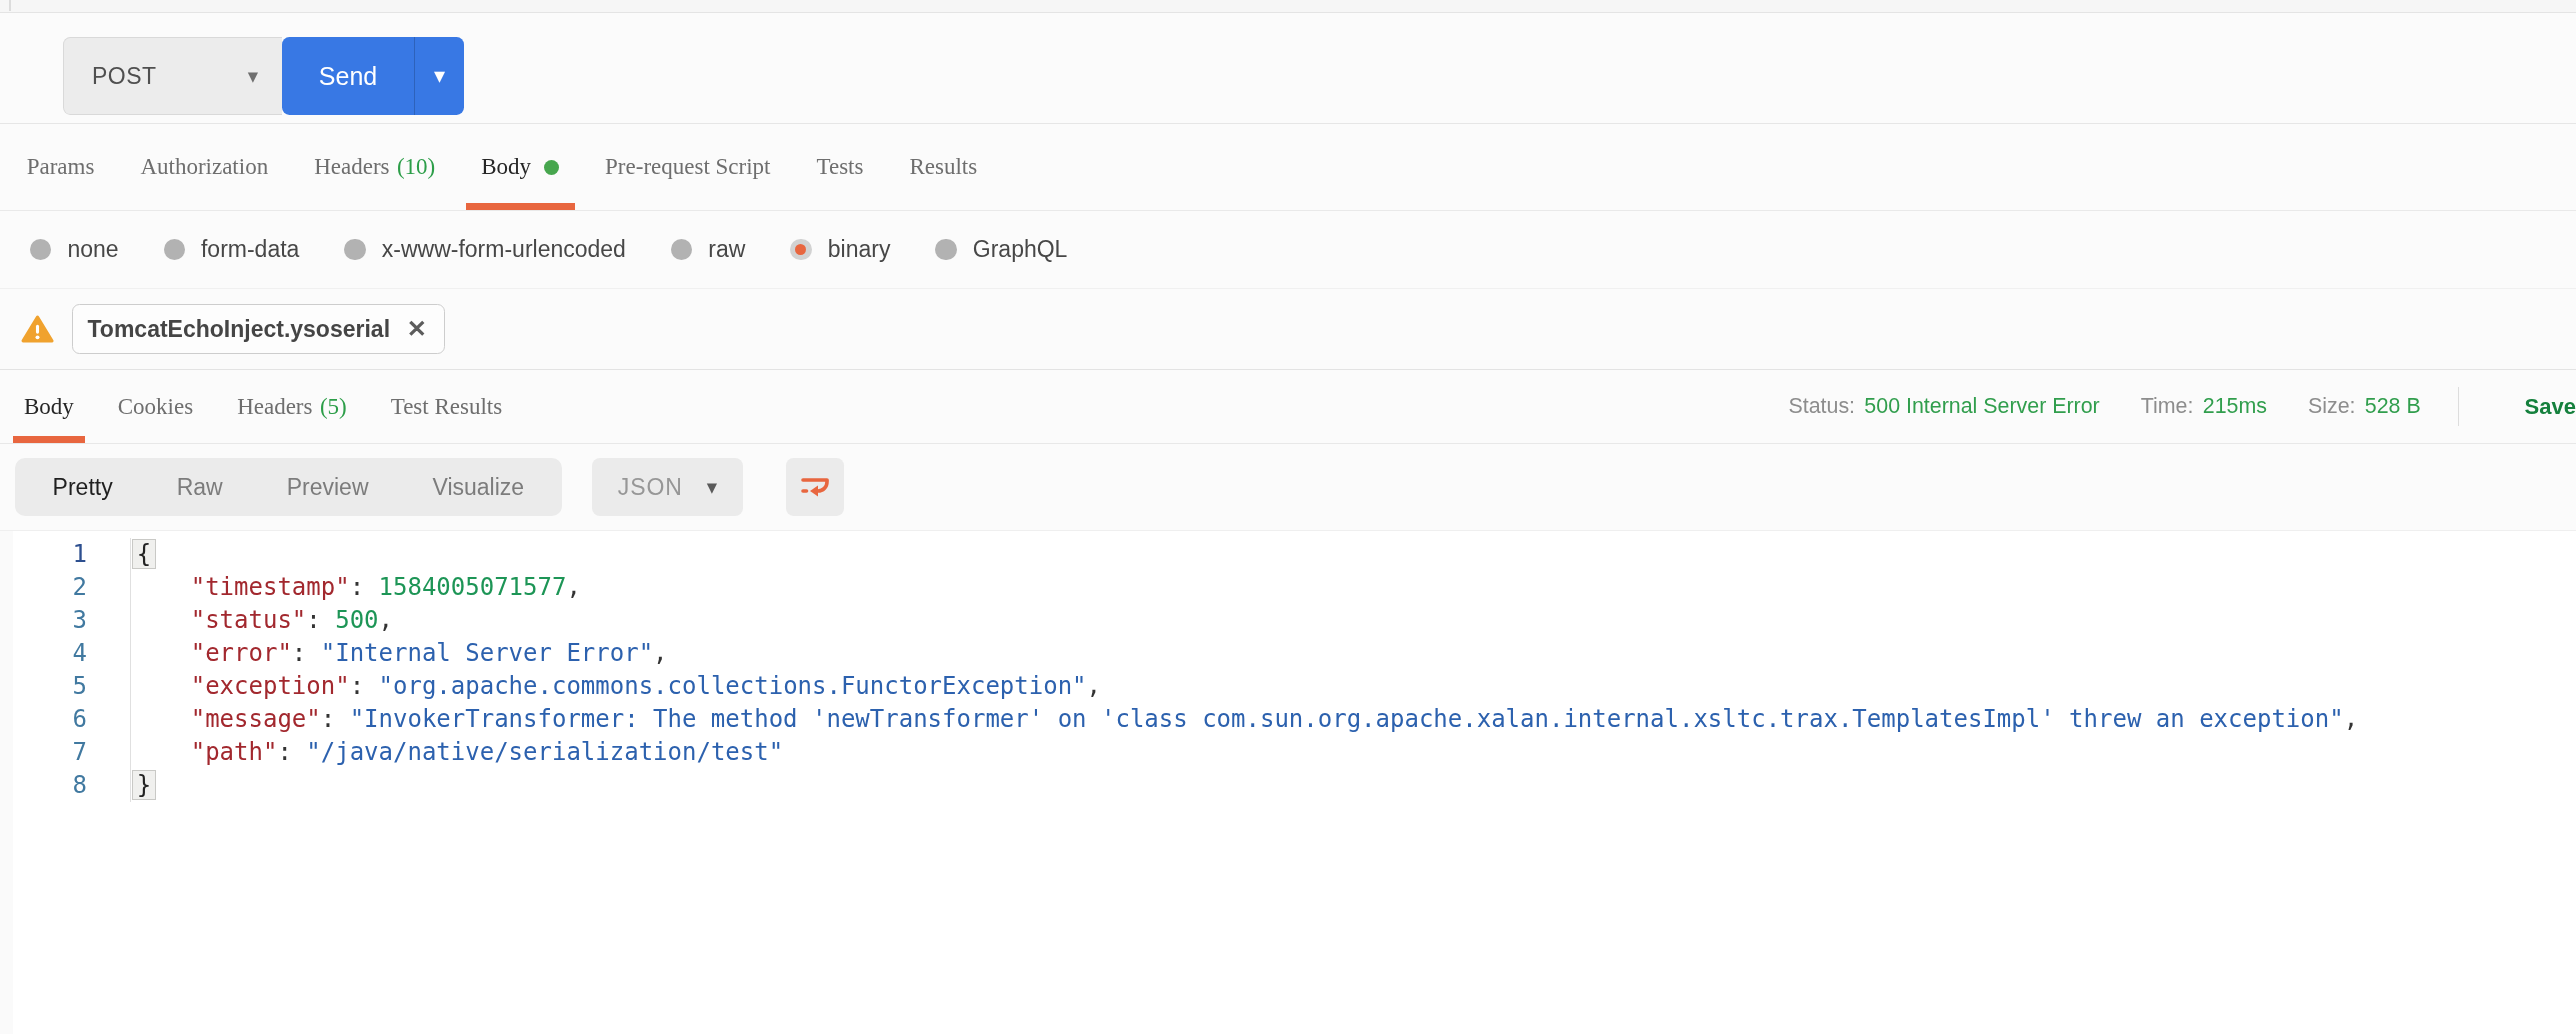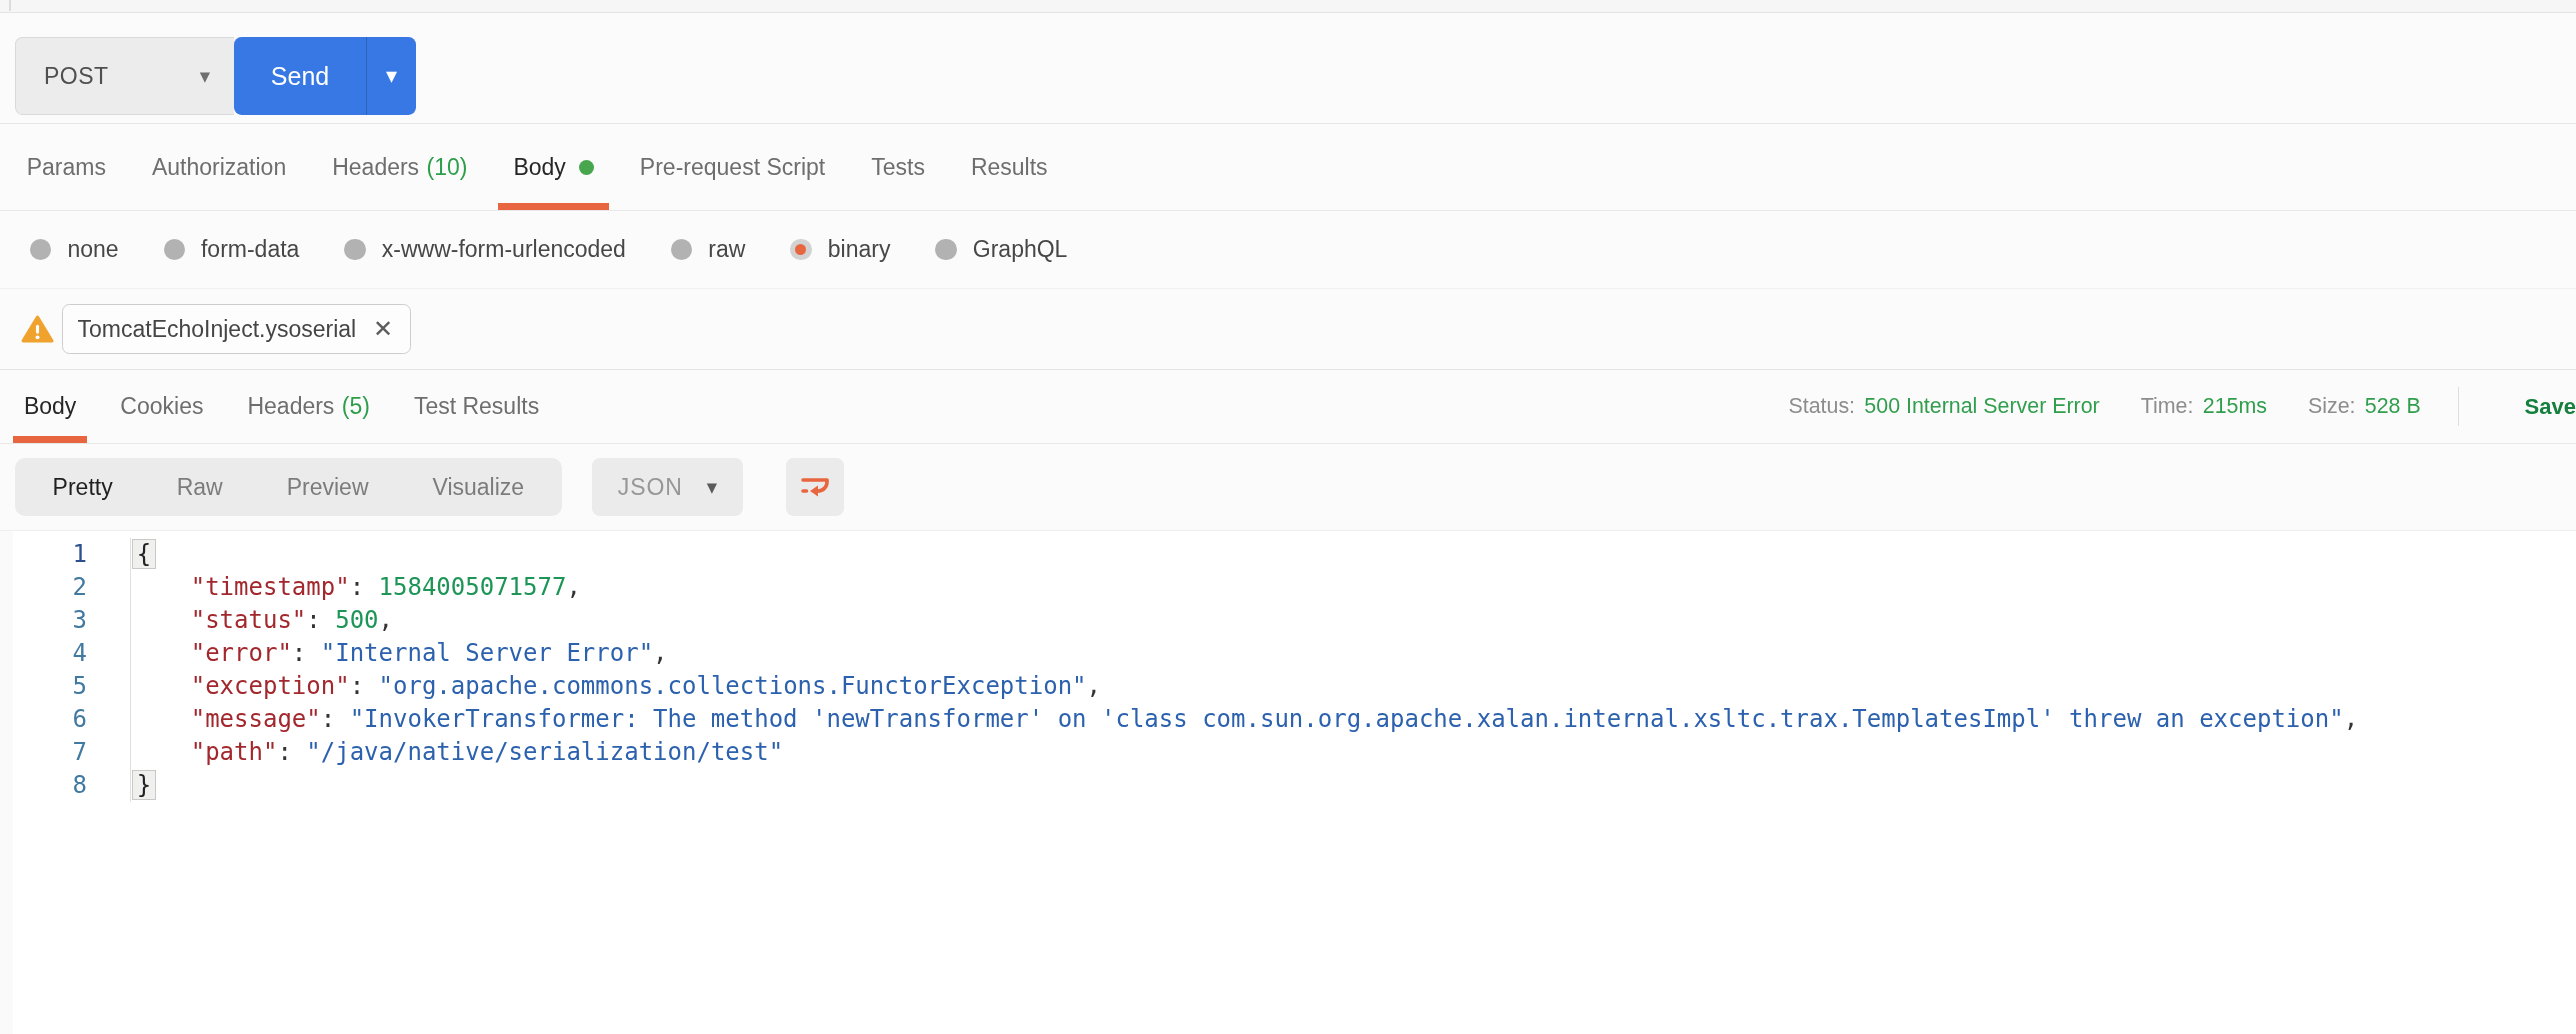--- a/index.html
+++ b/index.html
@@ -6,48 +6,48 @@
   html,body { width:2576px; height:1034px; overflow:hidden; }
   body { font-family:"Liberation Sans", sans-serif; background:#fbfbfb; color:#444; }
   .screen { position:relative; width:2576px; height:1034px; display:flex; flex-direction:column; }
 
   
   .top-strip { height:13px; background:#f6f6f6; border-bottom:1.9px solid #e4e4e4; position:relative; flex:0 0 auto; }
   .top-strip .pane-divider { position:absolute; left:9.3px; top:0; width:1.9px; height:11px; background:#dcdcdc; }
 
   
   .url-row { height:110px; padding:24px 15px 7.4px 15px; display:flex; align-items:center; flex:0 0 auto; background:#fbfbfb; }
-  .method-select { width:219px; height:78px; background:#ececec; border:0.9px solid #d9d9d9; border-right:none; border-radius:7.4px 0 0 7.4px; display:flex; align-items:center; justify-content:space-between; padding:0 24px 0 28px; cursor:pointer; }
+  .method-select { width:219px; height:78px; background:#ececec; border:0.9px solid #d9d9d9; border-right:none; border-radius:7.4px 0 0 7.4px; display:flex; align-items:center; justify-content:space-between; padding:0 24px 0 28px; cursor:pointer;margin-left:48px; }
   .method-select .method-label { font-size:23px; color:#4f4f4f; letter-spacing:0.5px; }
   .caret { font-size:20.5px; color:#6f6f6f; line-height:1; }
   .url-input { flex:1; height:78px; background:#ececec; border:0.9px solid #d9d9d9; border-left:0.9px solid #d9d9d9; border-radius:0 7.4px 7.4px 0; display:flex; align-items:center; padding:0 26px; margin-right:20.5px; }
   .url-input .url-text { font-size:24px; color:#5a5a5a; }
   .send-group { display:flex; height:78px; border-radius:7.4px; overflow:hidden; flex:0 0 auto; }
   .send-main { width:132px; background:#3878e4; color:#fff; font-size:25px; display:flex; align-items:center; justify-content:center; cursor:pointer; }
   .send-caret { width:50px; background:#3878e4; border-left:0.9px solid rgba(0,0,0,0.18); display:flex; align-items:center; justify-content:center; cursor:pointer; }
   .send-caret .caret { color:#ffffff; font-size:22px; }
 
   
   .req-tabs-row { height:88px; border-top:0.9px solid #e6e6e6; border-bottom:0.9px solid #e9e9e9; display:flex; align-items:stretch; padding-left:3.7px; flex:0 0 auto; background:#fbfbfb; }
-  .tab { display:flex; align-items:center; padding:0 23px; font-size:23px; color:#6e6e6e; cursor:pointer; position:relative; }
+  .tab { display:flex; align-items:center; padding:0 23px; font-size:23px; color:#6e6e6e; cursor:pointer; position:relative;font-family:Liberation Serif, serif; }
   .tab .count { color:#2d9e49; margin-left:7.4px; }
   .tab.active { color:#262626; }
   .tab.active::after { content:""; position:absolute; left:7.4px; right:7.4px; bottom:0; height:7.4px; background:#e8663f; }
   .tab .dot { width:15px; height:15px; border-radius:50%; background:#47a64e; margin-left:13px; display:inline-block; }
 
   
   .modes-row { height:78px; display:flex; align-items:center; gap:45px; padding-left:30px; flex:0 0 auto; background:#fbfbfb; border-bottom:0.9px solid #f0f0f0; }
   .mode { display:flex; align-items:center; gap:16px; cursor:pointer; }
   .radio { width:21.4px; height:21.4px; border-radius:50%; background:#b2b2b2; position:relative; flex:0 0 auto; }
   .mode.selected .radio { background:#d2d2d2; }
   .mode.selected .radio::after { content:""; position:absolute; left:50%; top:50%; width:11px; height:11px; margin:-5.6px 0 0 -5.6px; border-radius:50%; background:#e8663f; }
   .mode .mode-label { font-size:23px; color:#474747; }
 
   
-  .chip-row { height:80px; display:flex; align-items:center; padding-left:20.5px; gap:8px; flex:0 0 auto; background:#fbfbfb; }
+  .chip-row { height:80px; display:flex; align-items:center; padding-left:20.5px; gap:18px; flex:0 0 auto; background:#fbfbfb;font-weight:bold; }
   .warn-icon { width:33px; height:33px; flex:0 0 auto; }
   .file-chip { height:50px; border:0.9px solid #cdcdcd; border-radius:7.4px; background:#fdfdfd; display:flex; align-items:center; gap:16.7px; padding:0 16.7px 0 15px; }
   .file-chip .chip-text { font-size:23px; color:#454545; }
   .file-chip .chip-close { font-size:24px; color:#5c5c5c; cursor:pointer; line-height:1; }
 
   
   .resp-header { height:75px; border-top:0.9px solid #e3e3e3; border-bottom:0.9px solid #e8e8e8; display:flex; align-items:stretch; flex:0 0 auto; background:#fbfbfb; }
   .resp-tabs { display:flex; align-items:stretch; padding-left:1.9px; }
   .resp-tabs .tab { padding:0 22px; }
   .resp-tabs .tab.active::after { left:11px; right:11px; height:7.4px; }

